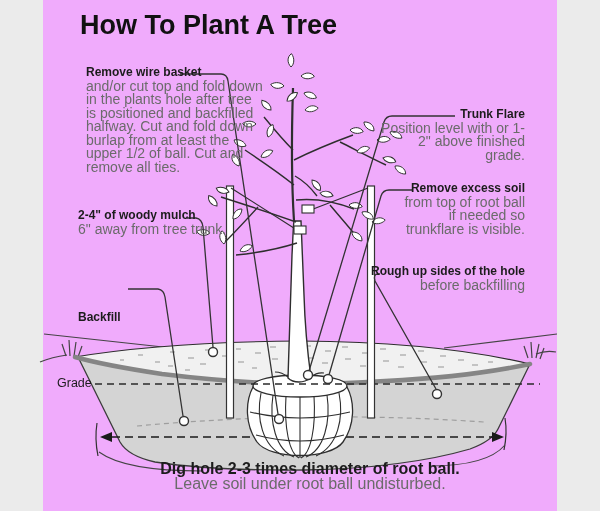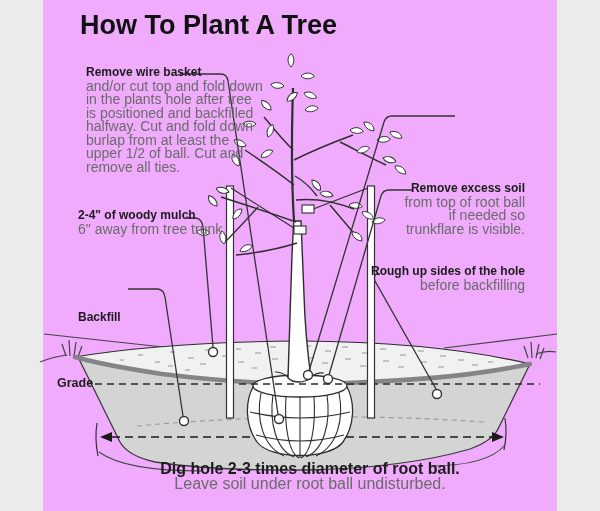--- a/index.html
+++ b/index.html
@@ -9,21 +9,21 @@
   }
   .side-band{position:absolute;top:0;height:511px;background:#ebebeb;}
   #band-left{left:0;width:43px;}
   #band-right{left:557px;width:43px;}
   #diagram-svg{position:absolute;left:0;top:0;}
   .txt{position:absolute;z-index:5;}
   .page-title{font-size:27px;font-weight:bold;color:#111;letter-spacing:0px;white-space:nowrap;}
   .ann .hd{font-size:12px;font-weight:bold;color:#1c1c1c;line-height:13.5px;}
   .ann .bd{font-size:14px;color:#6b6b6b;line-height:13.5px;}
   .ann.right{text-align:right;}
-  .grade-lbl{font-size:12.5px;font-weight:bold;color:#1c1c1c;}
+  .grade-lbl{font-size:12.5px;font-weight:normal;color:#1c1c1c;}
   .caption{text-align:center;}
   .caption .hd{font-size:16px;font-weight:bold;color:#1c1c1c;line-height:15px;}
   .caption .bd{font-size:16px;color:#6b6b6b;line-height:15px;}
 </style>
 </head>
 <body>
 
 <div id="stage">
 
   <div id="band-left" class="side-band"></div>
@@ -210,20 +210,24 @@
 
   <div class="txt ann" style="left:78px;top:209px;width:180px;">
     <div class="hd">2-4" of woody mulch</div>
     <div class="bd">6" away from tree trunk.</div>
   </div>
 
   <div class="txt ann" style="left:78px;top:281px;width:160px;margin-top:30px;">
     <div class="hd">Backfill</div>
   </div>
 
+  <div class="txt ann right" style="right:75px;top:108px;width:146px;">
+    <div class="hd">Trunk Flare</div>
+    <div class="bd">Position level with or 1-2" above finished grade.</div>
+  </div>
 
   <div class="txt ann right" style="right:75px;top:265px;width:200px;">
     <div class="hd">Rough up sides of the hole</div>
     <div class="bd">before backfilling</div>
   </div>
 
   <div class="txt ann right" style="right:75px;top:182px;width:122px;">
     <div class="hd" style="white-space:nowrap;">Remove excess soil</div>
     <div class="bd">from top of root ball if needed so trunkflare is visible.</div>
   </div>

